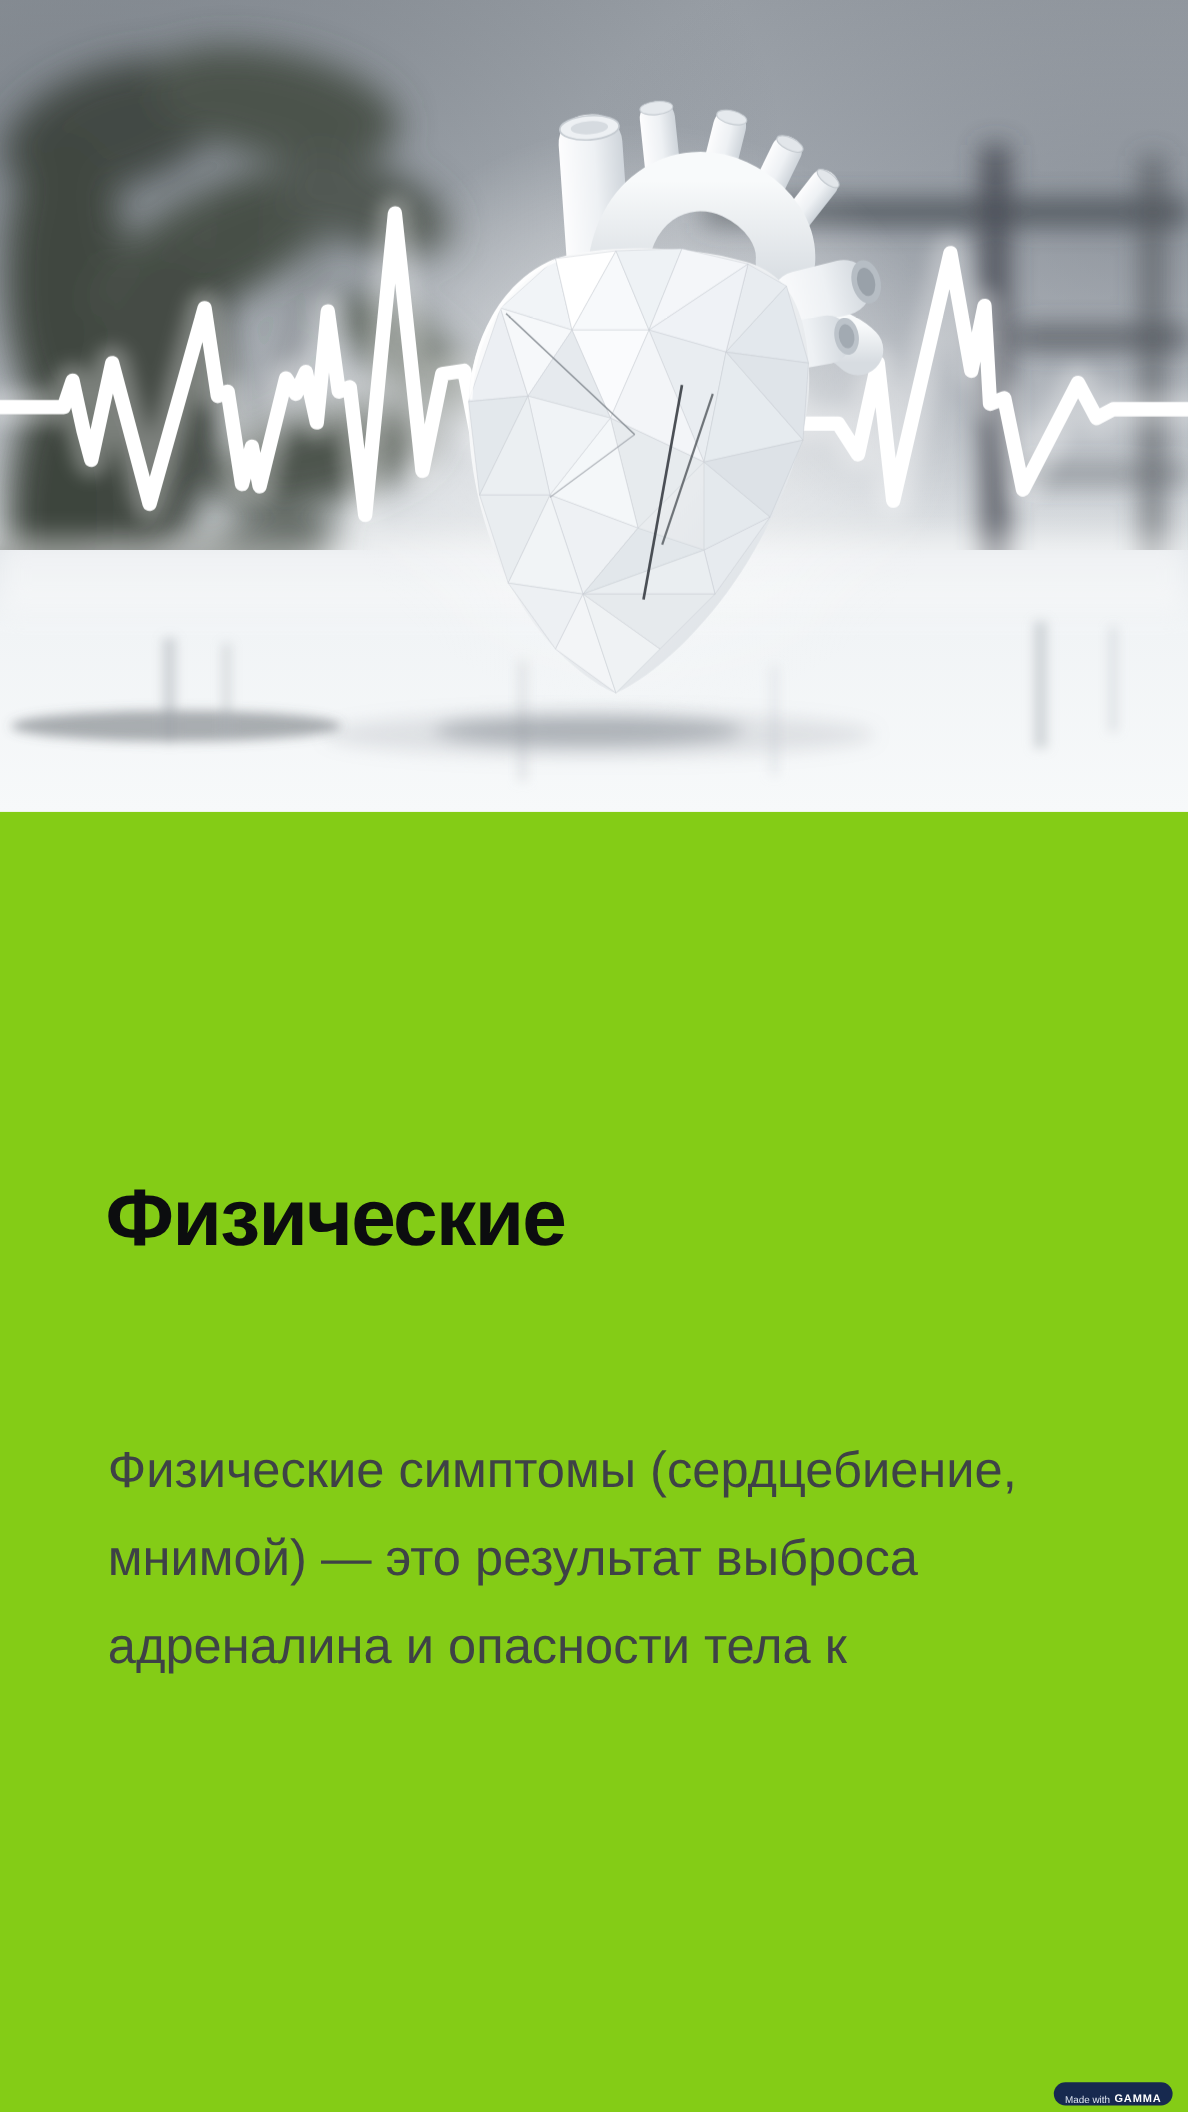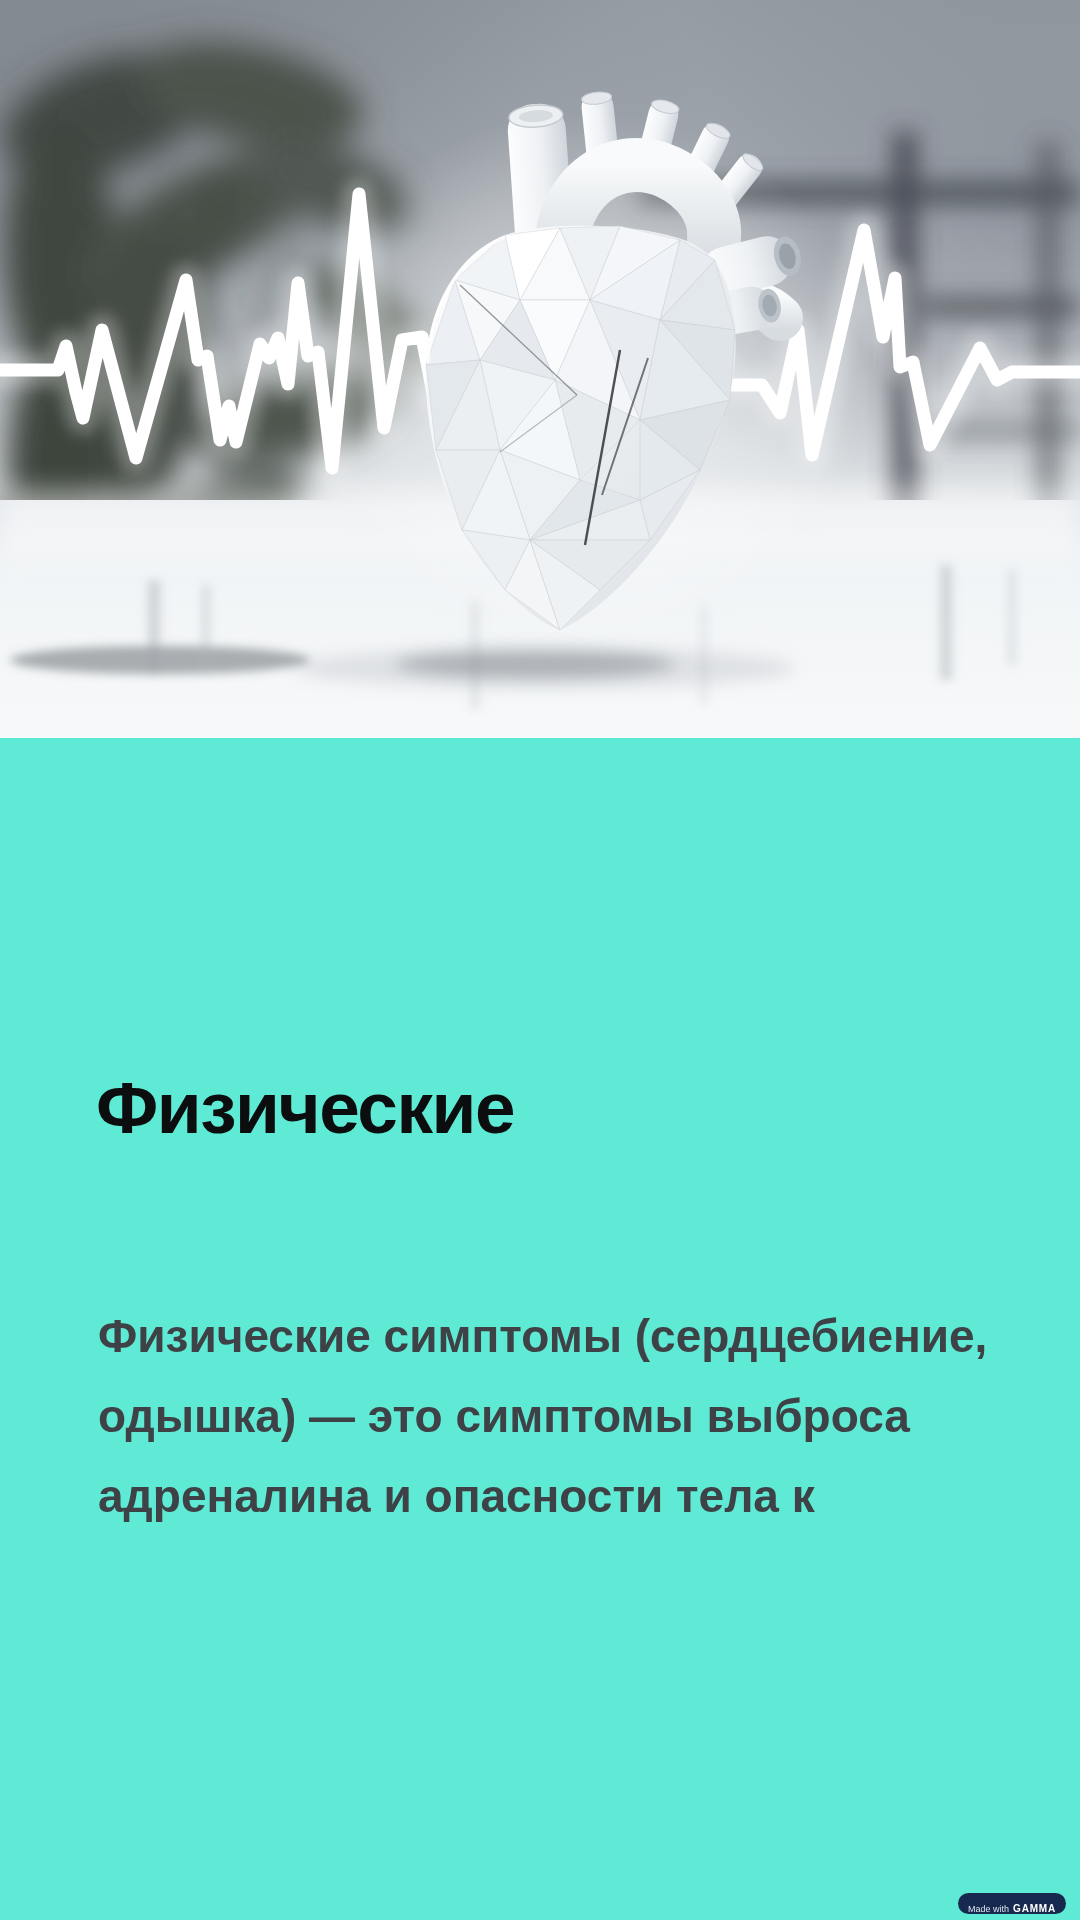--- a/index.html
+++ b/index.html
@@ -1,31 +1,31 @@
 <!DOCTYPE html>
 <html><head>
 <meta charset="utf-8">
 <style>
   html,body{margin:0;padding:0;background:#ffffff;}
   .page{
     position:relative;width:1080px;height:1920px;margin:0 auto;
-    background:#5eead4;overflow:hidden;
+    background:#84cc16;overflow:hidden;
     font-family:"Liberation Sans",sans-serif;
   }
   .hero{position:absolute;left:0;top:0;width:1080px;height:738px;}
   .hero svg{display:block;}
   .title{
     position:absolute;left:96px;top:1064px;margin:0;
     font-size:73px;line-height:87px;font-weight:800;letter-spacing:-1.5px;
     color:#0c0d0f;
   }
   .title span{display:block;white-space:nowrap;}
   .paragraph{
     position:absolute;left:98px;top:1296px;
-    font-size:46px;line-height:80px;font-weight:700;
+    font-size:46px;line-height:80px;font-weight:400;
     color:#3e4246;
   }
   .paragraph span{display:block;white-space:nowrap;}
   .badge{
     position:absolute;right:14px;bottom:6px;height:21px;
     display:flex;align-items:flex-end;gap:4px;
     padding:0 10px;border-radius:11px;
     background:#17294f;color:#ffffff;text-decoration:none;cursor:pointer;
   }
   .badge .prefix{font-size:9px;color:#dde4f0;}
@@ -230,21 +230,21 @@
       </g>
     </svg>
   </div>
 
   <h1 class="title">
     <span>Физические</span>
   </h1>
 
   <div class="paragraph">
     <span>Физические симптомы (сердцебиение,</span>
-    <span>одышка) — это симптомы выброса</span>
+    <span>мнимой) — это результат выброса</span>
     <span>адреналина и опасности тела к</span>
   </div>
 
   <a class="badge">
     <span class="prefix">Made with</span>
     <span class="brand">GAMMA</span>
   </a>
 
 </div>
 

